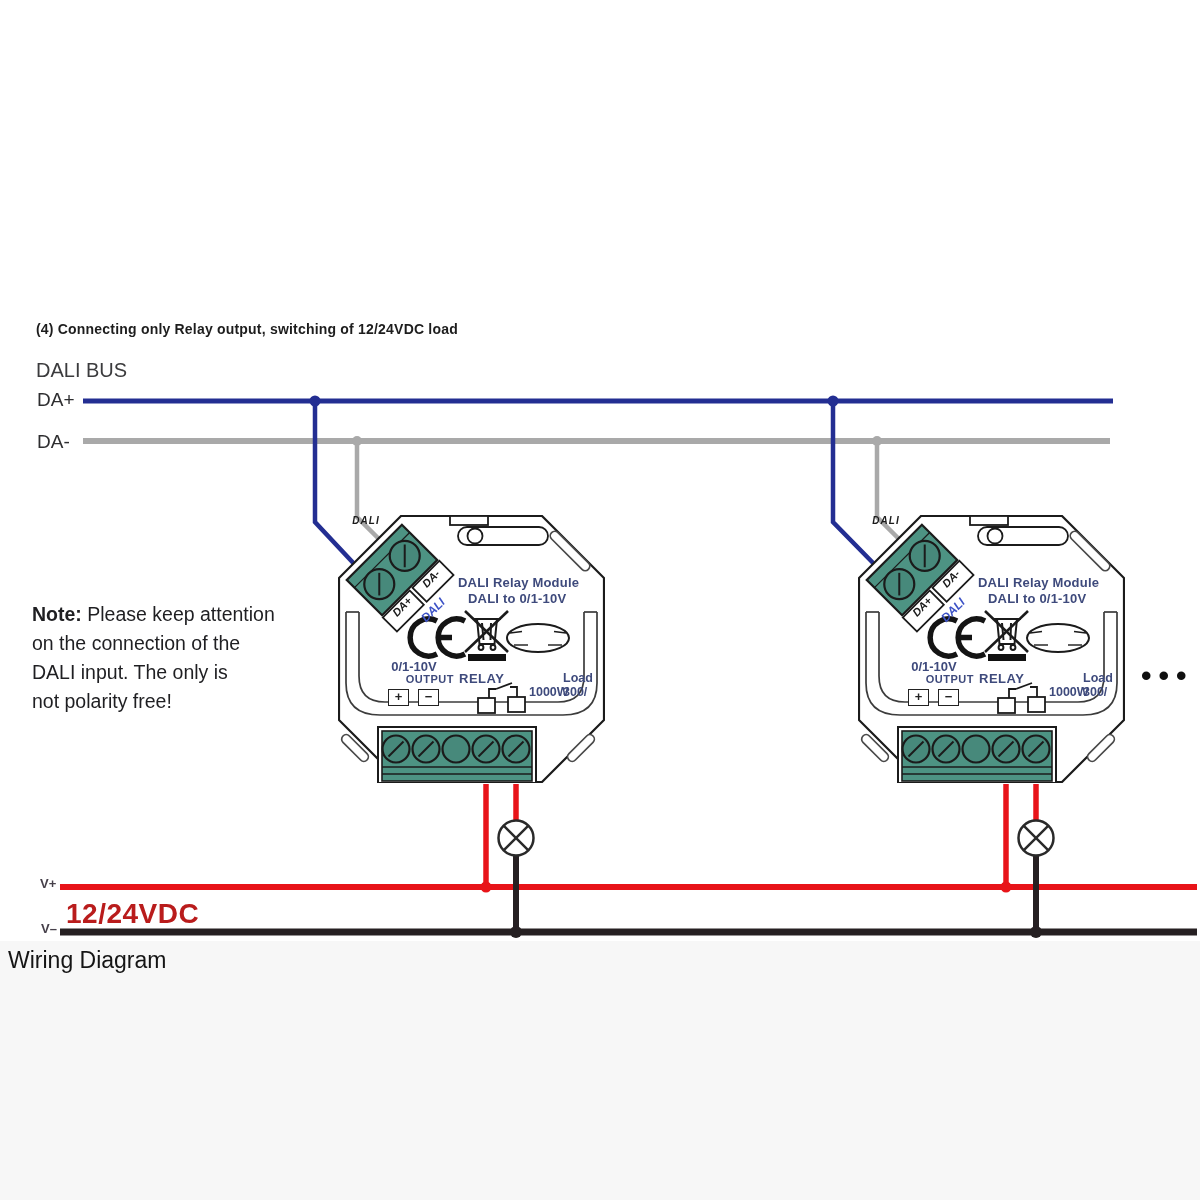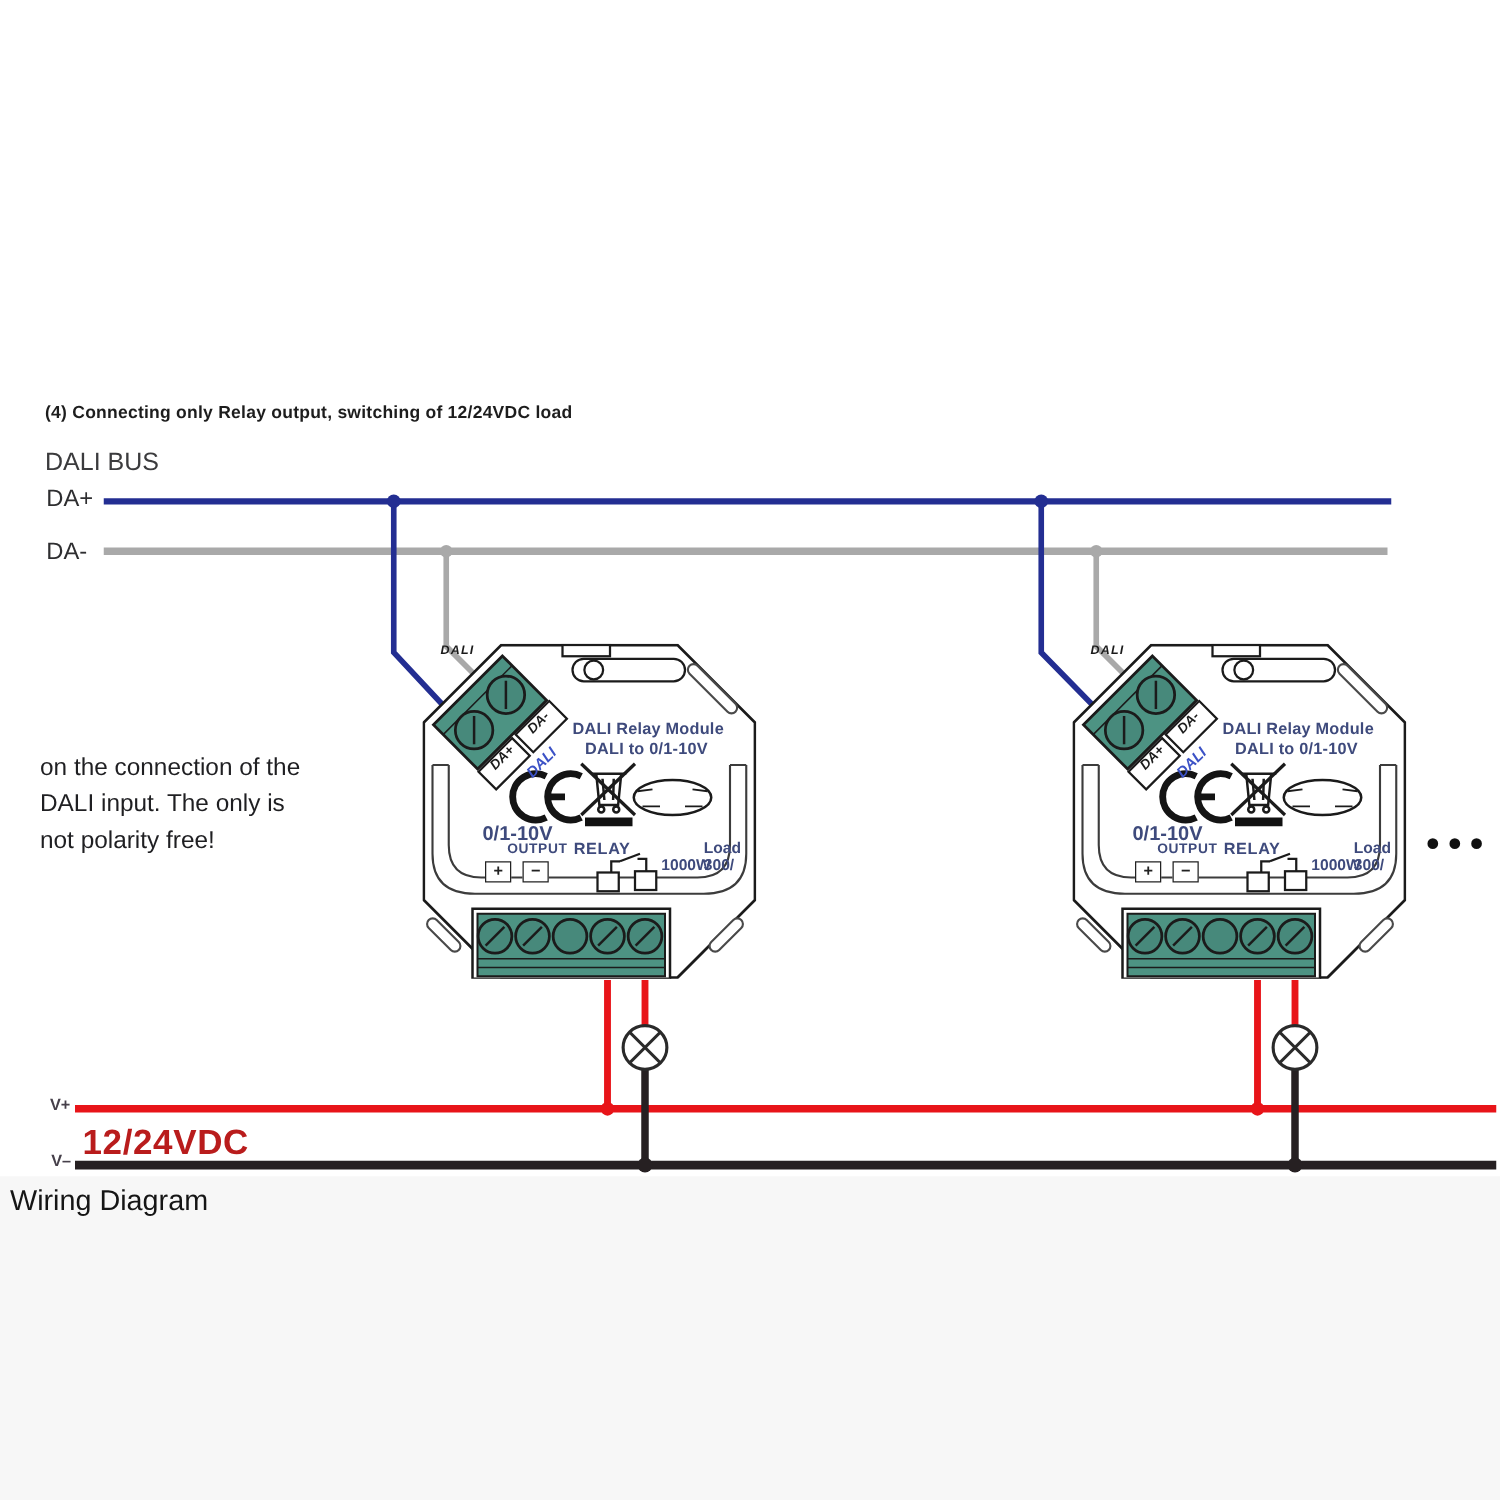--- a/index.html
+++ b/index.html
@@ -16,21 +16,21 @@
   .vlabel{font-size:13px;font-weight:700;color:#46404a;}
   .voltage{left:66px;top:898px;font-size:28px;font-weight:700;color:#b91c1c;letter-spacing:.5px;}
   .caption{left:8px;top:947px;font-size:23px;color:#151515;text-align:right;}
   .ellipsis{left:1141px;top:659px;font-size:30px;font-weight:700;letter-spacing:7px;color:#101010;}
   
   .module{position:absolute;top:515px;width:267px;height:268px;}
   .module svg.mod-svg{position:absolute;left:0;top:0;}
   .module .t{position:absolute;color:#3e4a7c;font-weight:700;}
   .m-name1{left:120px;top:48px;width:140px;font-size:13px;letter-spacing:.2px;margin-top:12px;}
   .m-name2{left:120px;top:76px;width:140px;font-size:13px;letter-spacing:.2px;margin-left:10px;}
-  .m-out1{left:36px;top:144px;width:80px;text-align:center;font-size:16px;}
+  .m-out1{left:36px;top:144px;width:80px;text-align:center;font-size:13px;}
   .m-out2{left:36px;top:158px;width:80px;text-align:right;font-size:11px;letter-spacing:.5px;}
   .m-box{position:absolute;top:174px;width:19px;height:15px;border:1.8px solid #222;background:#fff;color:#222;
          font-size:13px;font-weight:700;line-height:14px;text-align:center;}
   .m-plus{left:50px;} .m-minus{left:80px;}
   .m-relay{left:121px;top:156px;width:80px;text-align:left;font-size:13px;letter-spacing:.5px;}
   .m-load1{left:187px;top:156px;font-size:12.5px;margin-left:38px;}
   .m-load2{left:191px;top:170px;font-size:12.5px;}
   .m-dalilogo{left:172px;top:117px;width:56px;text-align:center;font-size:10px;font-style:italic;font-weight:800;
               letter-spacing:1px;color:#1b1b1b;}
   .m-rot{position:absolute;width:40px;height:15px;text-align:center;transform:rotate(-45deg);
@@ -175,20 +175,21 @@
       </g>
     </g>
   </svg>
 
   <div class="abs title">(4) Connecting only Relay output, switching of 12/24VDC load</div>
   <div class="abs dali-bus">DALI BUS</div>
   <div class="abs da-label" style="left:37px;top:389px;">DA+</div>
   <div class="abs da-label" style="left:37px;top:431px;">DA-</div>
 
   <div class="abs note">
+    <div><b>Note:</b><span> Please keep attention</span></div>
     <div>on the connection of the</div>
     <div>DALI input. The only is</div>
     <div>not polarity free!</div>
   </div>
 
   <div class="abs vlabel" style="left:40px;top:876px;">V+</div>
   <div class="abs voltage">12/24VDC</div>
   <div class="abs vlabel" style="left:41px;top:921px;">V–</div>
 
   <div class="abs ellipsis">•••</div>

